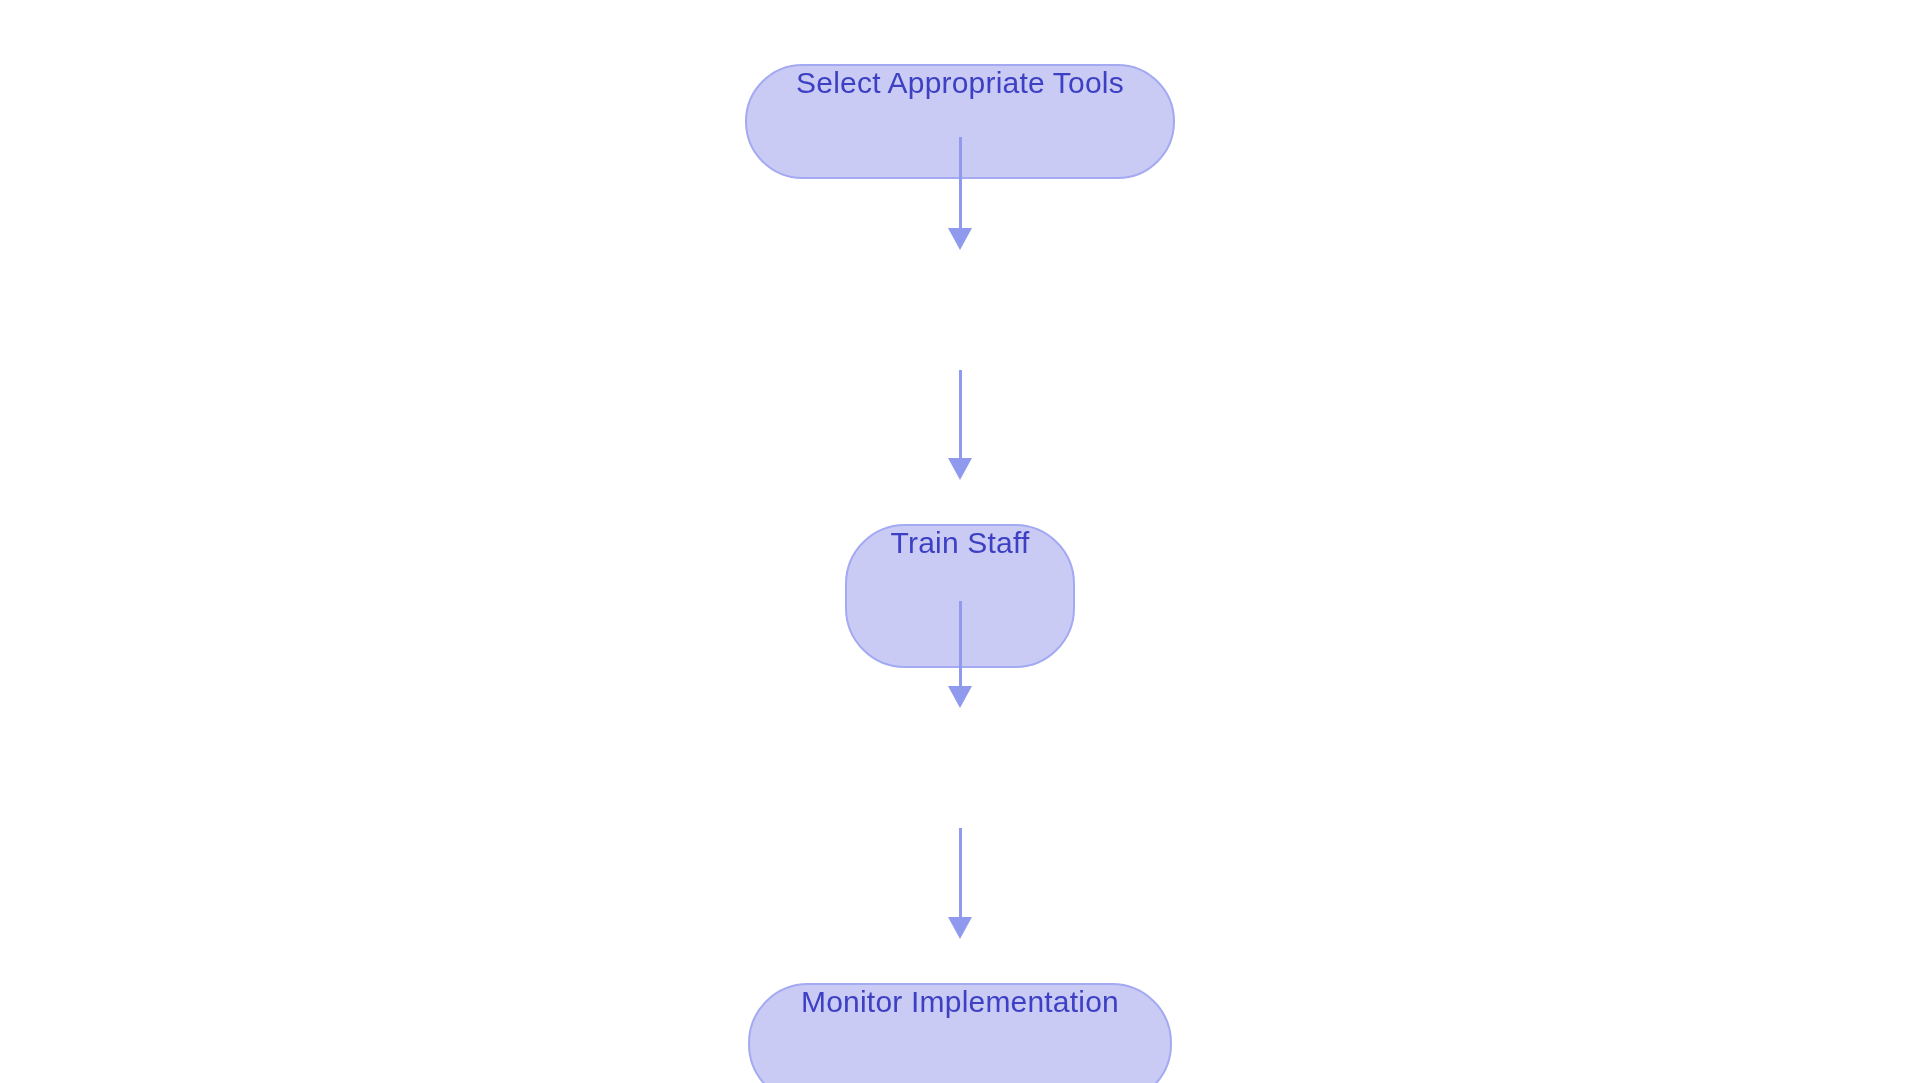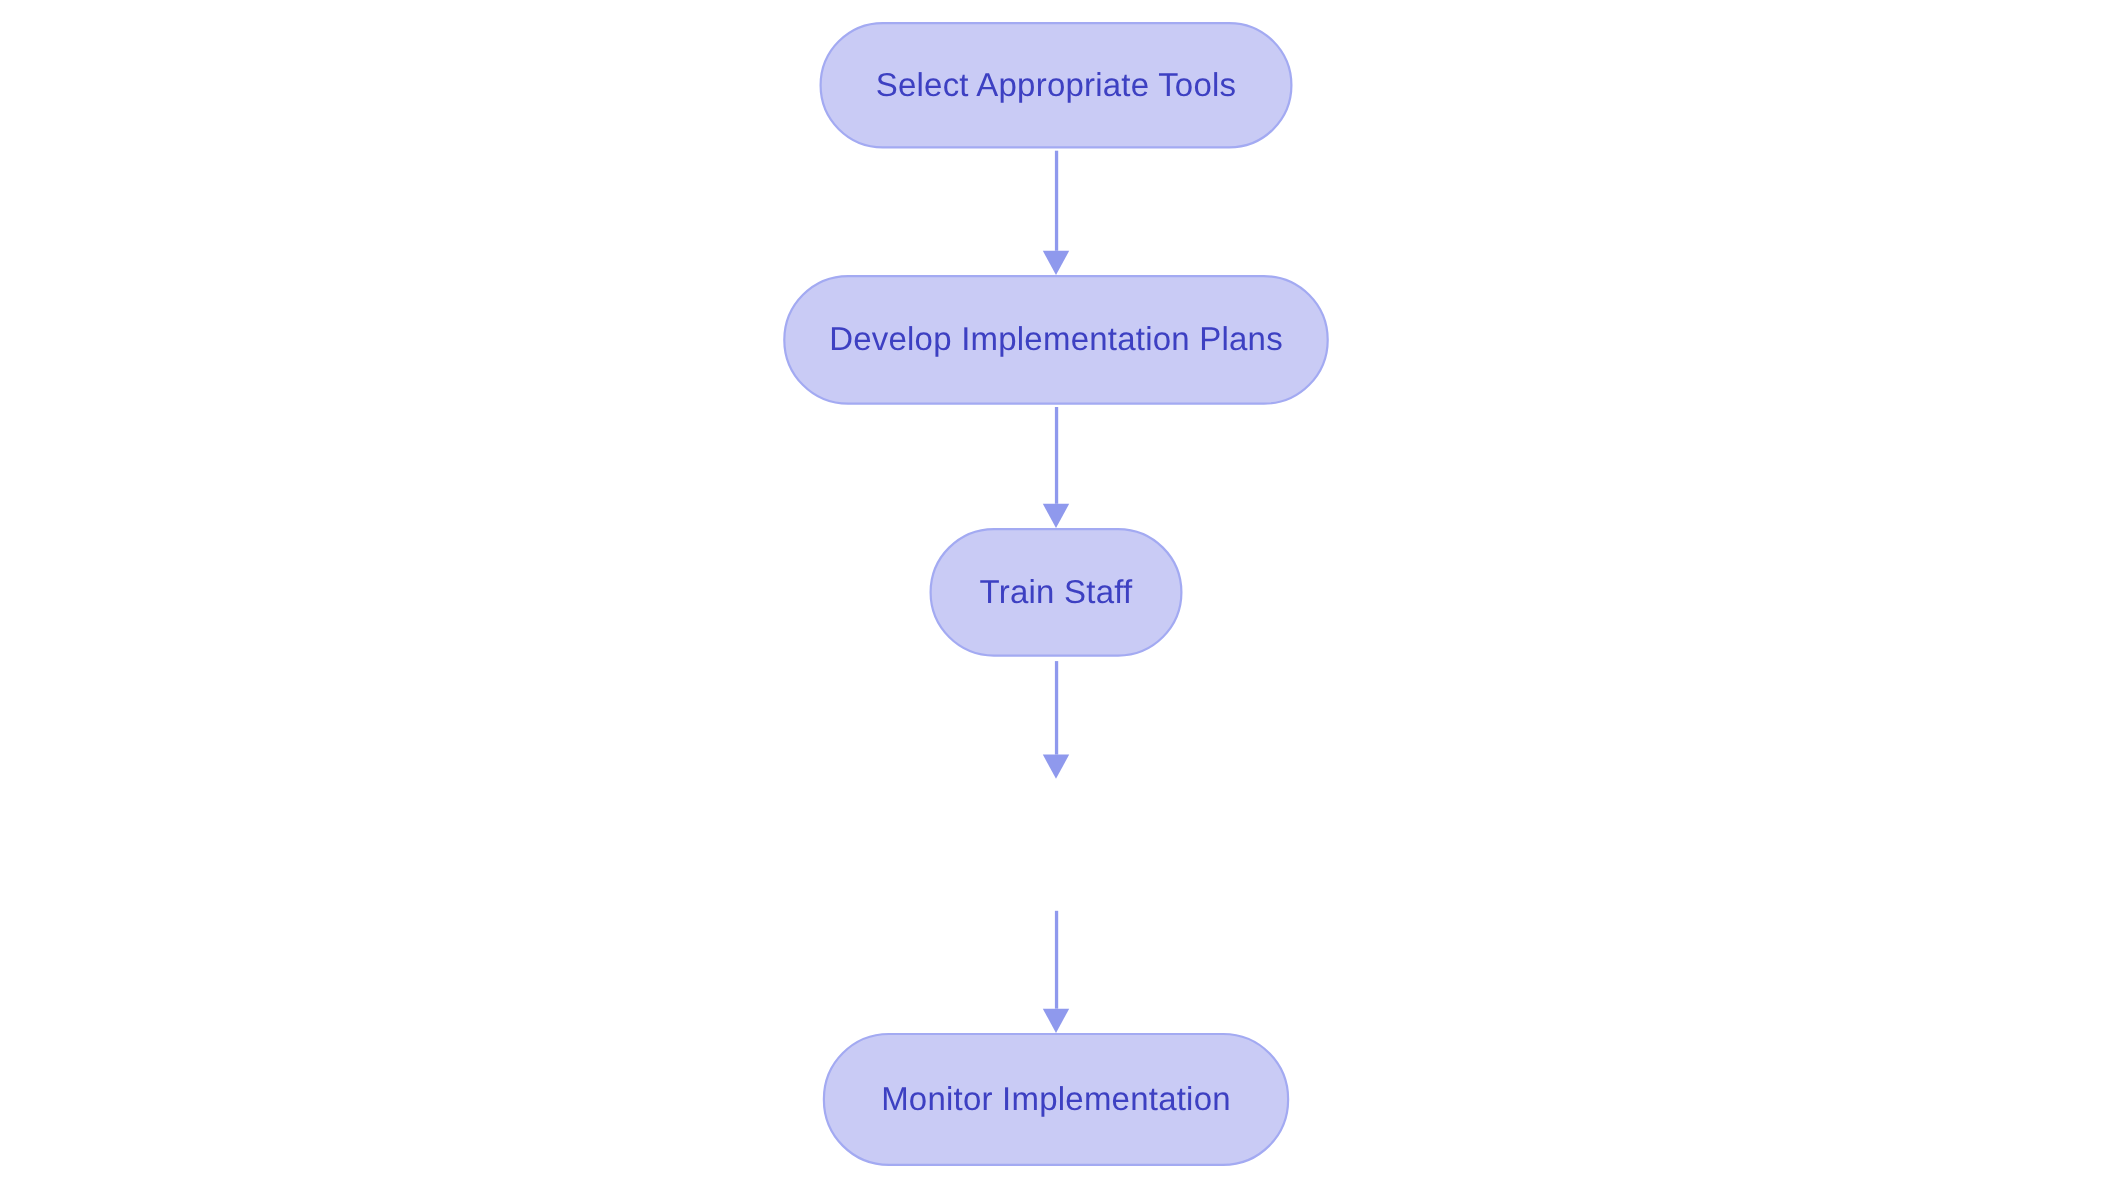--- a/index.html
+++ b/index.html
@@ -14,34 +14,34 @@
     background: var(--background, #ffffff);
     font-family: "Liberation Sans", sans-serif;
     overflow: hidden;
   }
   .node {
     position: absolute;
     left: 50%;
     transform: translateX(-50%);
     box-sizing: border-box;
     display: flex;
-    align-items: center;
     justify-content: center;
     background: var(--node-fill, #c9cbf5);
     border: 2px solid var(--node-border, #a3aaf2);
     border-radius: 60px;
     color: var(--node-text, #3d40c2);
     font-size: 30px;
     letter-spacing: 0.2px;
     white-space: nowrap;
     text-align: center;
+    margin-top: 44px;
   }
   .node-1 { top: 20px;  width: 430px; height: 115px; }
   .node-2 { top: 250px; width: 496px; height: 118px; }
-  .node-3 { top: 480px; width: 230px; height: 117px; }
+  .node-3 { top: 480px; width: 230px; height: 144px; }
   .node-4 { top: 708px; width: 364px; height: 119px; }
   .node-5 { top: 939px; width: 424px; height: 121px; }
 
   .arrow {
     position: absolute;
     left: 50%;
     transform: translateX(-50%);
     width: 24px;
     display: flex;
     flex-direction: column;
@@ -71,23 +71,20 @@
 
   <div class="node node-1">
     <span>Select Appropriate Tools</span>
   </div>
 
   <div class="arrow arrow-1">
     <div class="shaft"></div>
     <div class="head"></div>
   </div>
 
-  <div class="node node-2">
-    <span>Develop Implementation Plans</span>
-  </div>
 
   <div class="arrow arrow-2">
     <div class="shaft"></div>
     <div class="head"></div>
   </div>
 
   <div class="node node-3">
     <span>Train Staff</span>
   </div>
 

